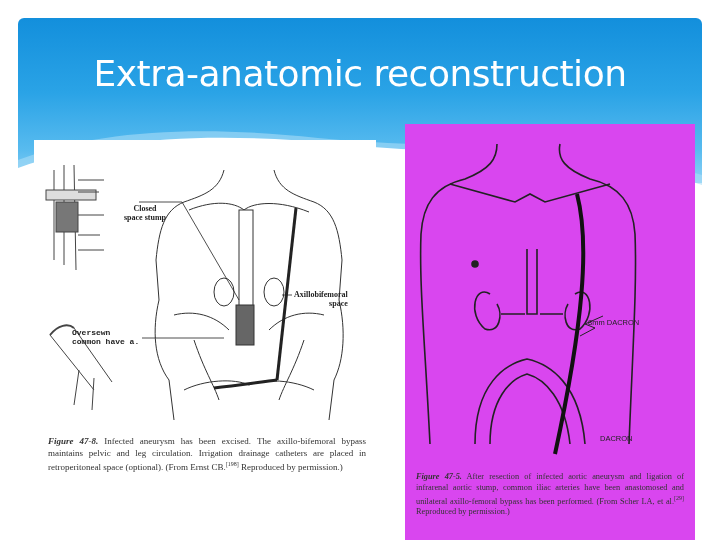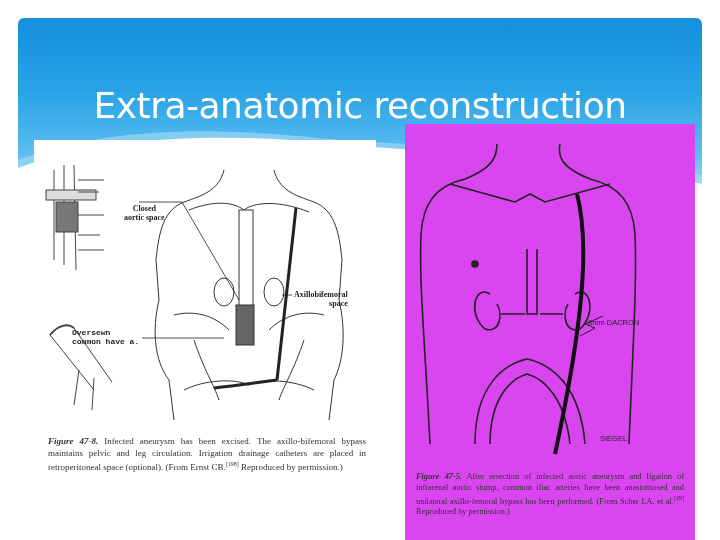--- a/index.html
+++ b/index.html
@@ -9,21 +9,21 @@
     font-family: "Liberation Serif", serif;
   }
   .header {
     position: absolute; left: 18px; top: 18px; width: 684px; height: 165px;
     border-radius: 6px 6px 0 0;
     background: linear-gradient(to bottom, #138fdc 0%, #2aa3e6 45%, #58bbef 80%, #8ed2f6 100%);
   }
   .title {
     position: absolute; left: 0; top: 52px; width: 720px; text-align: center;
     font-family: "DejaVu Sans", sans-serif; font-size: 36px; color: #ffffff;
-    letter-spacing: -0.5px; line-height: 44px; margin-top: 32px;
+    letter-spacing: -0.5px; line-height: 44px;
   }
   .wave {
     position: absolute; left: 18px; top: 130px; width: 684px; height: 60px;
   }
   .fig-left {
     position: absolute; left: 34px; top: 140px; width: 342px; height: 362px; background: #fff;
   }
   .fig-right {
     position: absolute; left: 405px; top: 112px; width: 290px; height: 428px; background: #d946ef; margin-top: 12px;
   }
@@ -79,21 +79,21 @@
       <path d="M108,198 L190,198"></path>
     </g>
 
     <g stroke="#444">
       <path d="M16,195 L60,250 M40,188 L78,242 M45,230 L40,265 M60,238 L58,270"></path>
       <path d="M16,195 C24,185 34,183 40,188" stroke-width="2"></path>
     </g>
   </svg>
   <div class="lbl" style="left:90px;top:64px;text-align:center;">
     <div>Closed</div>
-    <div>aortic space</div>
+    <div>space stump</div>
   </div>
   <div class="lbl" style="left:260px;top:150px;text-align:right;">
     <div>Axillobifemoral</div>
     <div>space</div>
   </div>
   <div class="lbl" style="left:38px;top:188px;font-family:Liberation Mono, monospace;">
     <div>Oversewn</div>
     <div>common have a.</div>
   </div>
   <div class="caption" style="left:14px;top:296px;width:318px;">
@@ -117,18 +117,18 @@
       <path d="M85,320 C85,275 105,255 122,250 C140,255 160,275 165,320"></path>
     </g>
     <g stroke="#111" stroke-width="4">
       <path d="M172,70 C185,120 178,200 150,330"></path>
     </g>
     <g stroke-width="1">
       <path d="M175,212 L190,204 L180,200 L198,192"></path>
     </g>
   </svg>
   <div class="lbl-sans" style="left:183px;top:194px;">8mm DACRON</div>
-  <div class="lbl-sans" style="left:195px;top:310px;">SIEGEL</div>
+  <div class="lbl-sans" style="left:195px;top:310px;">DACRON</div>
   <div class="caption" style="left:11px;top:348px;width:268px;font-size:8.3px;line-height:10.5px;">
     <b>Figure 47-5.</b>
     <span>After resection of infected aortic aneurysm and ligation of infrarenal aortic stump, common iliac arteries have been anastomosed and unilateral axillo-femoral bypass has been performed. (From Scher LA, et al.</span><sup style="font-size:6px;">[29]</sup><span> Reproduced by permission.)</span>
   </div>
 </div>
 
 </body></html>

